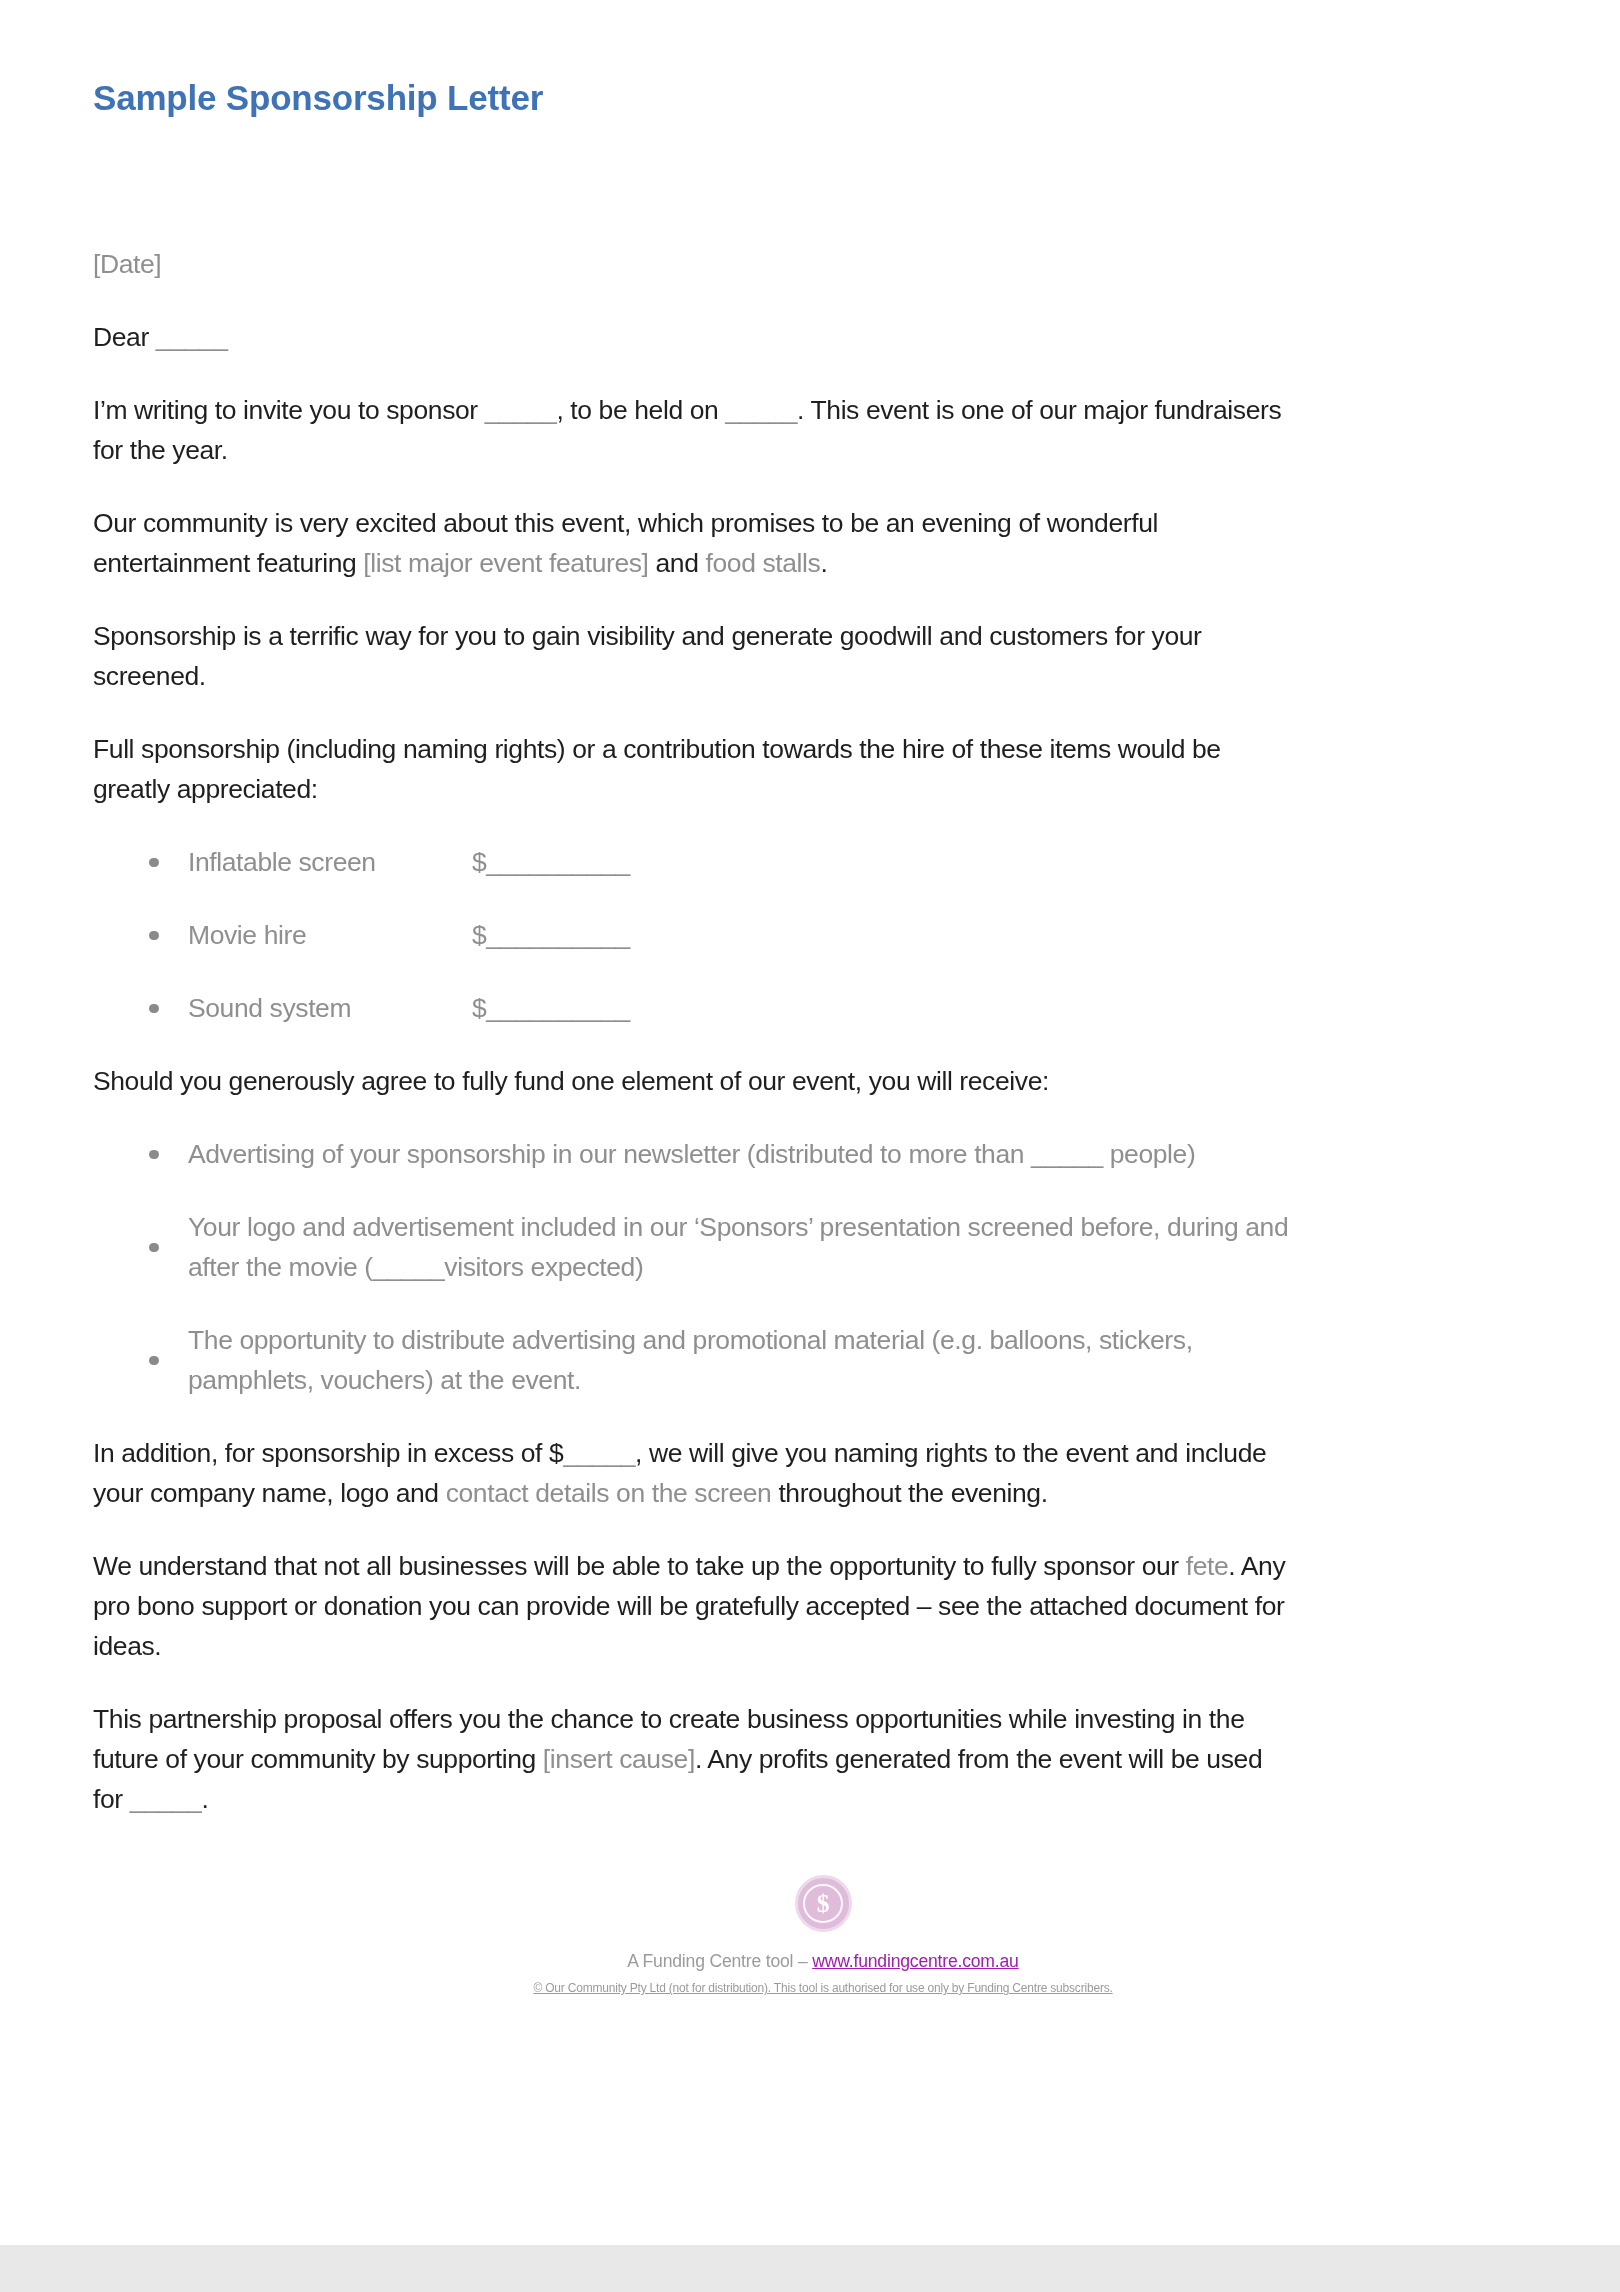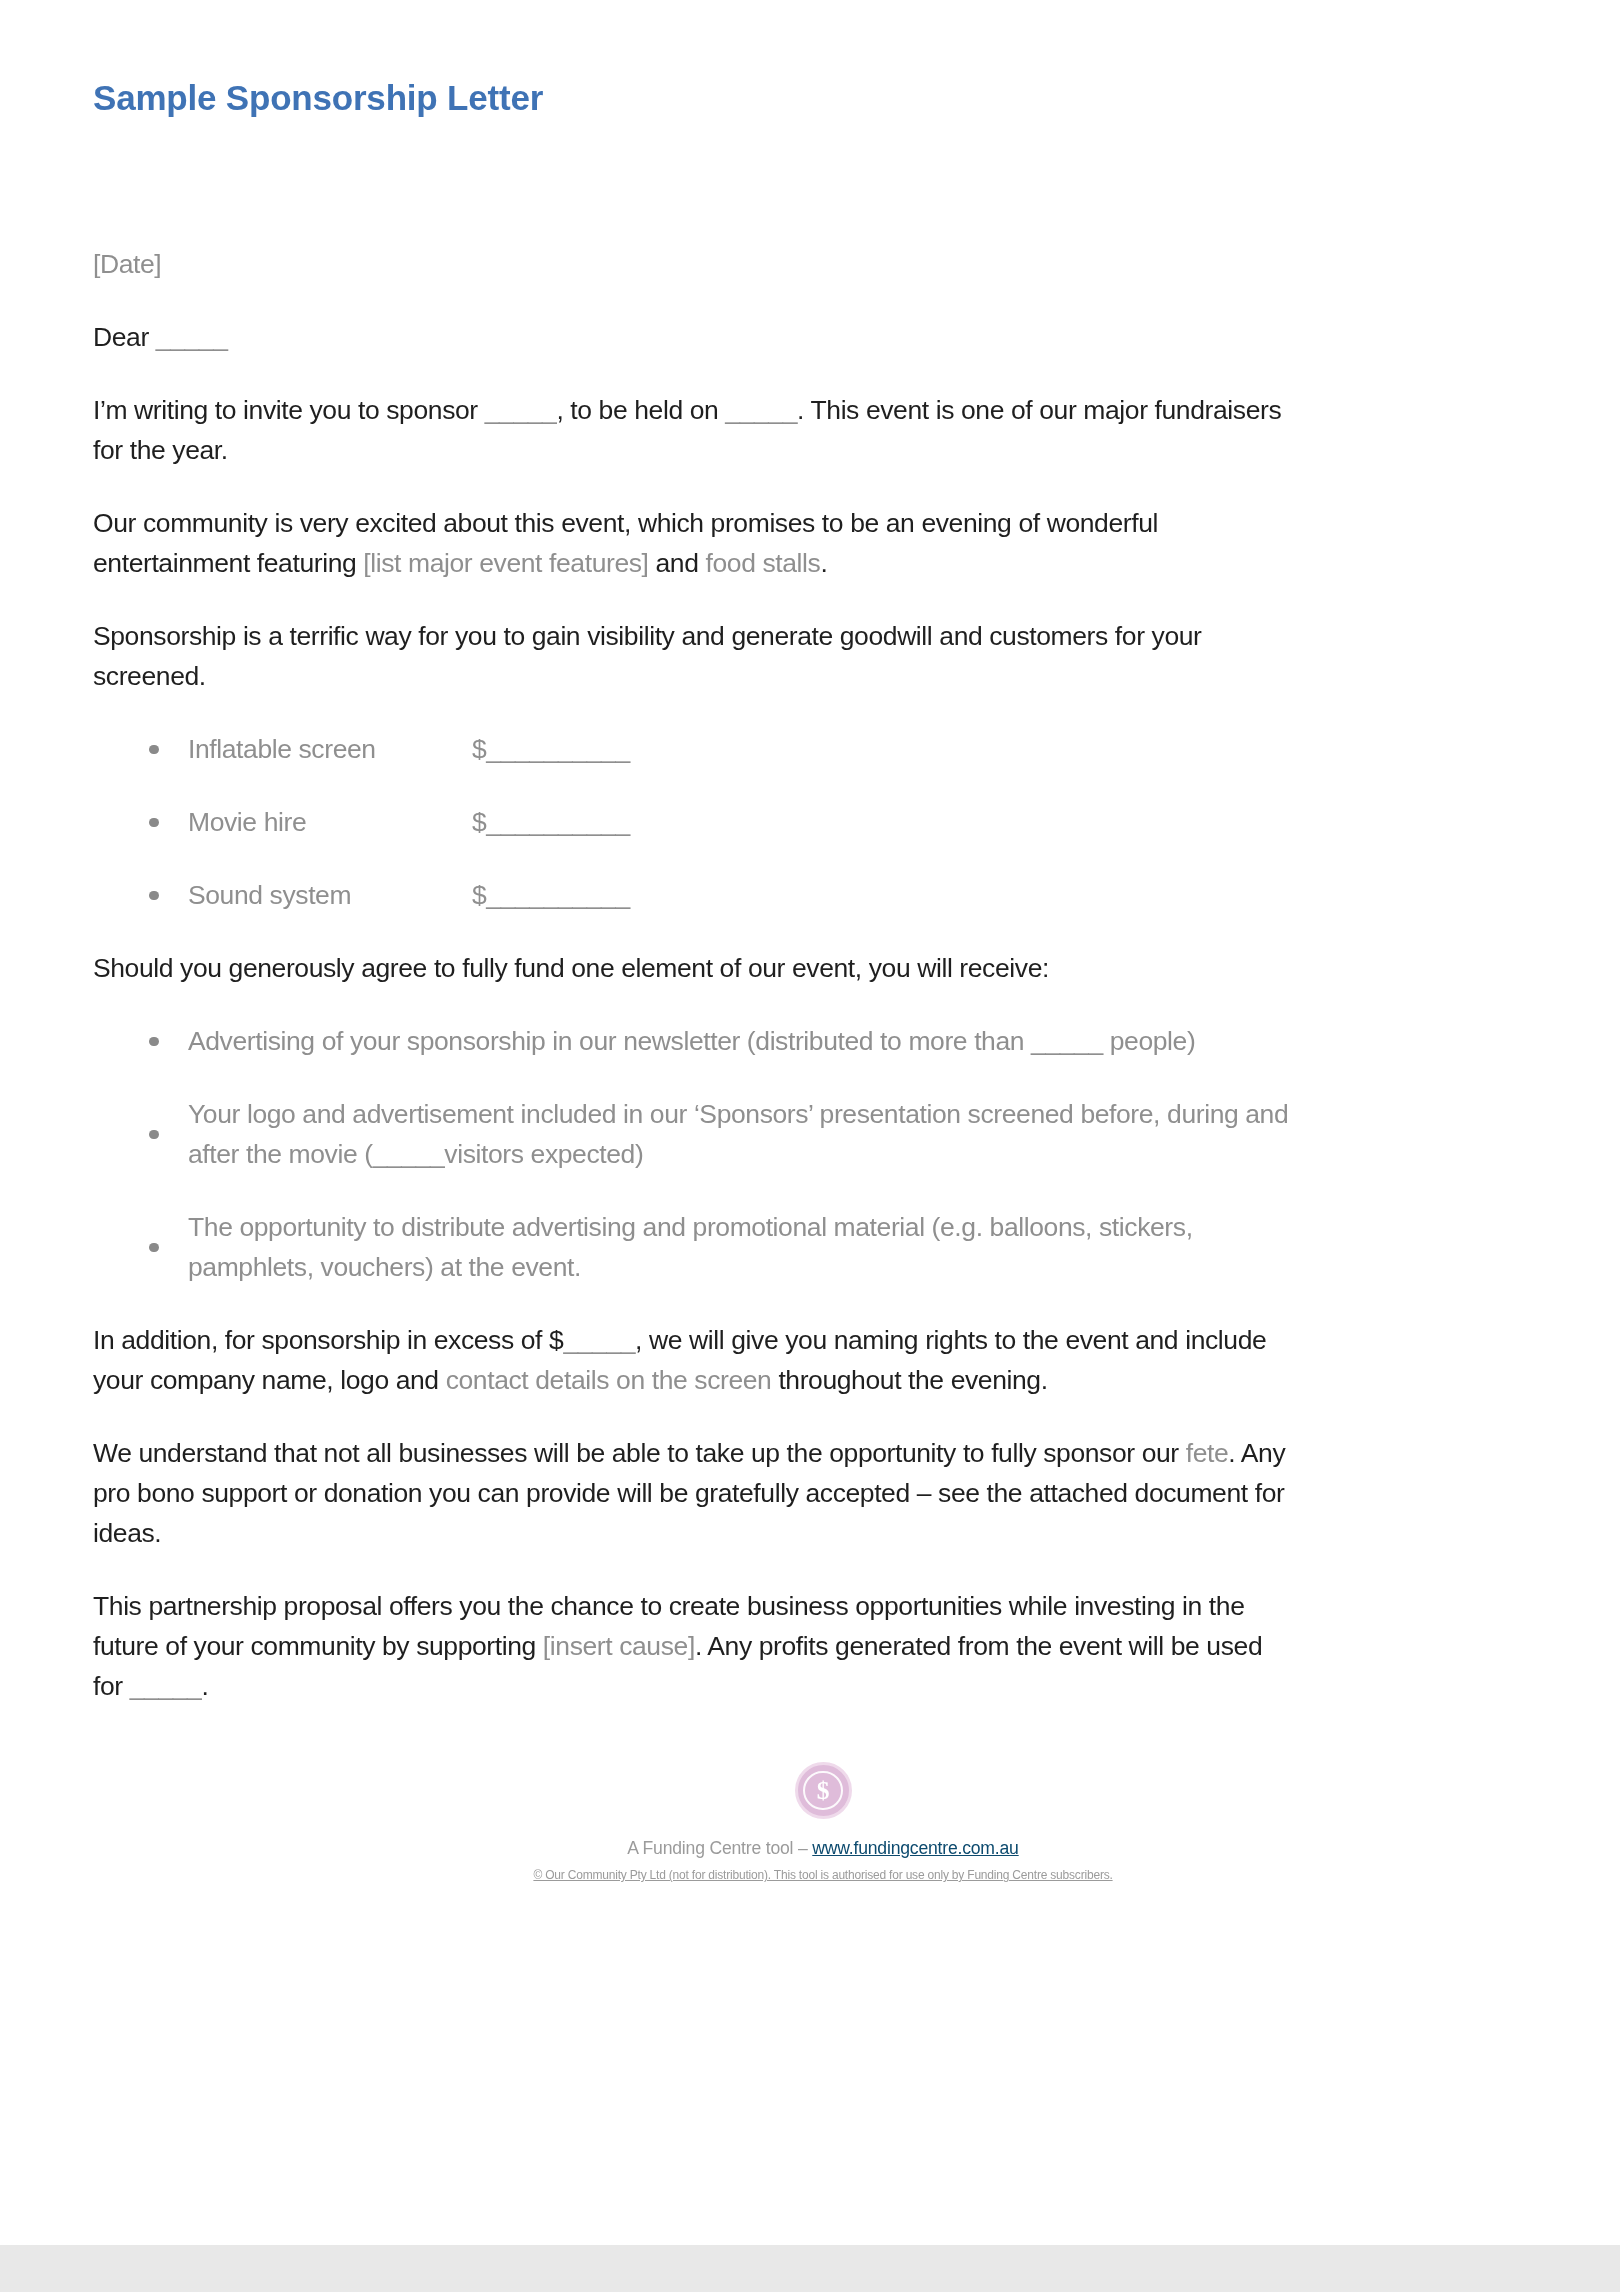--- a/index.html
+++ b/index.html
@@ -70,21 +70,21 @@
     border:2.9px solid rgba(255,255,255,0.9);
     border-radius:50%;
   }
   .coin-symbol {
     position:absolute; inset:0;
     display:flex; align-items:center; justify-content:center;
     color:#ffffff; font-size:25.5px; font-weight:700;
     font-family:"Liberation Serif","DejaVu Serif",serif;
   }
   .footer-line1 { font-size:17.6px; line-height:27.4px; letter-spacing:-0.2px; }
-  .footer-link { color:#0c4a6e; text-decoration:underline; }
+  .footer-link { color:#a21caf; text-decoration:underline; }
   .footer-line2 { font-size:12px; line-height:27.4px; letter-spacing:-0.2px;text-decoration:underline; }
 </style>
 </head>
 <body>
 
 <div class="page">
   <div class="content">
 
     <h1 class="title">Sample Sponsorship Letter</h1>
 
@@ -94,20 +94,22 @@
 
     <p class="para"><span>I’m writing to invite you to sponsor </span><span class="muted">_____</span><span>, to be held on </span><span class="muted">_____</span><span>. This event is one of our major fundraisers
 for the year.</span></p>
 
     <p class="para"><span>Our community is very excited about this event, which promises to be an evening of wonderful
 entertainment featuring </span><span class="muted">[list major event features]</span><span> and </span><span class="muted">food stalls</span><span>.</span></p>
 
     <p class="para">Sponsorship is a terrific way for you to gain visibility and generate goodwill and customers for your
 screened.</p>
 
+    <p class="para">Full sponsorship (including naming rights) or a contribution towards the hire of these items would be
+greatly appreciated:</p>
 
     <ul class="price-list">
       <li><span class="dot"></span><span class="price-label">Inflatable screen</span><span class="price-amount">$__________</span></li>
       <li><span class="dot"></span><span class="price-label">Movie hire</span><span class="price-amount">$__________</span></li>
       <li><span class="dot"></span><span class="price-label">Sound system</span><span class="price-amount">$__________</span></li>
     </ul>
 
     <p class="para">Should you generously agree to fully fund one element of our event, you will receive:</p>
 
     <ul class="benefit-list">

